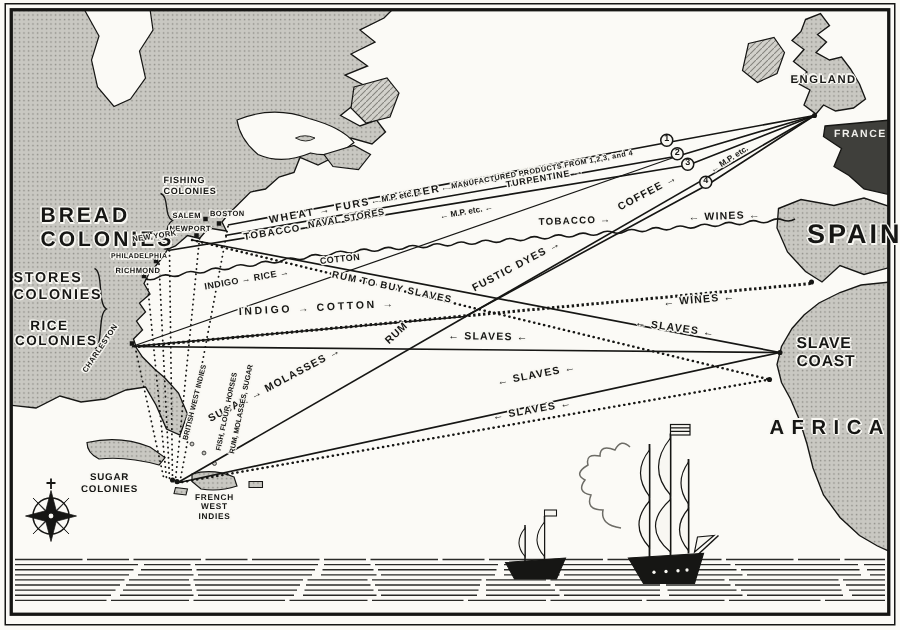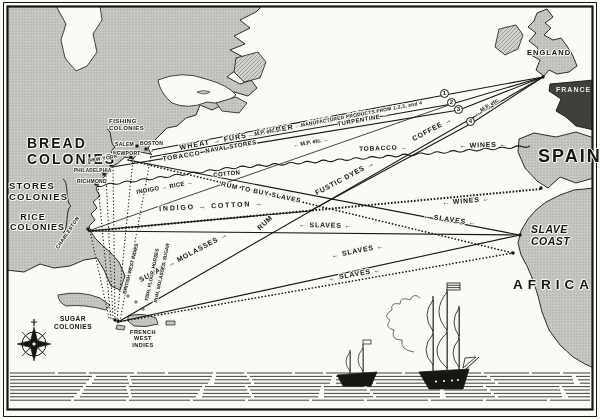--- a/index.html
+++ b/index.html
@@ -171,21 +171,21 @@
       <div class="lbl region" style="left: 10px; top: 212px; font-size: 9px; letter-spacing: 1px; width: 46px; text-align: center; white-space: pre-line;">RICE
 COLONIES</div>
       <div class="lbl region" style="left: 51px; top: 315px; font-size: 6.5px; letter-spacing: 0.5px; width: 44px; text-align: center; white-space: pre-line;">SUGAR
 COLONIES</div>
       <div class="lbl region" style="left: 125px; top: 329px; font-size: 5.5px; letter-spacing: 0.5px; width: 36px; text-align: center; white-space: pre-line;">FRENCH
 WEST
 INDIES</div>
       <div class="lbl region" style="left: 527px; top: 49px; font-size: 7.5px; letter-spacing: 1px; white-space: nowrap;">ENGLAND</div>
       <div class="lbl region" style="left: 556px; top: 86px; font-size: 7px; letter-spacing: 1px; color: rgb(239, 238, 234); text-shadow: none; white-space: nowrap;">FRANCE</div>
       <div class="lbl region" style="left: 538px; top: 146px; font-size: 18px; letter-spacing: 2px; white-space: nowrap;">SPAIN</div>
-      <div class="lbl region" style="left: 531px; top: 223px; font-size: 10.5px; letter-spacing: 0.5px; white-space: pre-line; font-style: italic;">SLAVE
+      <div class="lbl region" style="left: 531px; top: 223px; font-size: 10.5px; letter-spacing: 0.5px; white-space: pre-line;">SLAVE
 COAST</div>
       <div class="lbl region" style="left: 513px; top: 277px; font-size: 13.5px; letter-spacing: 5px; white-space: nowrap;">AFRICA</div>
       <div class="lbl route" style="left: 179px; top: 144px; font-size: 7px; letter-spacing: 1.1px; transform: rotate(-10.5deg); white-space: nowrap;">WHEAT → FURS → TIMBER → SHIPS → FISH →</div>
       <div class="lbl route" style="left: 247px; top: 132px; font-size: 5.5px; transform: rotate(-10.5deg); white-space: nowrap;">← M.P. etc. ←</div>
       <div class="lbl route" style="left: 294px; top: 124px; font-size: 4.8px; letter-spacing: 0.3px; transform: rotate(-10.5deg); white-space: nowrap;">← MANUFACTURED PRODUCTS FROM 1,2,3, and 4</div>
       <div class="lbl route" style="left: 162px; top: 155px; font-size: 6.5px; letter-spacing: 0.8px; transform: rotate(-9deg); white-space: nowrap;">TOBACCO →</div>
       <div class="lbl route" style="left: 205px; top: 148px; font-size: 6px; letter-spacing: 0.5px; transform: rotate(-10deg); white-space: nowrap;">NAVAL STORES</div>
       <div class="lbl route" style="left: 293px; top: 142px; font-size: 5.5px; transform: rotate(-10deg); white-space: nowrap;">← M.P. etc. ←</div>
       <div class="lbl route" style="left: 337px; top: 121px; font-size: 6px; letter-spacing: 0.5px; transform: rotate(-10deg); white-space: nowrap;">TURPENTINE →</div>
       <div class="lbl route" style="left: 359px; top: 145px; font-size: 6.5px; letter-spacing: 0.8px; transform: rotate(-2deg); white-space: nowrap;">TOBACCO →</div>

